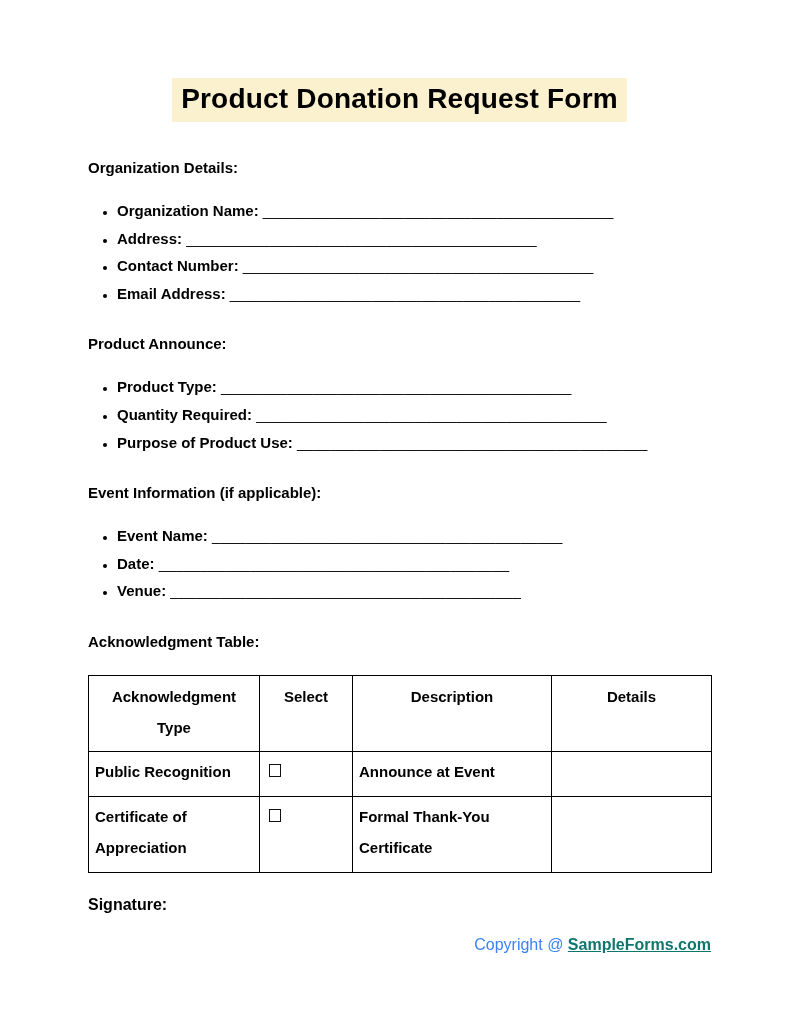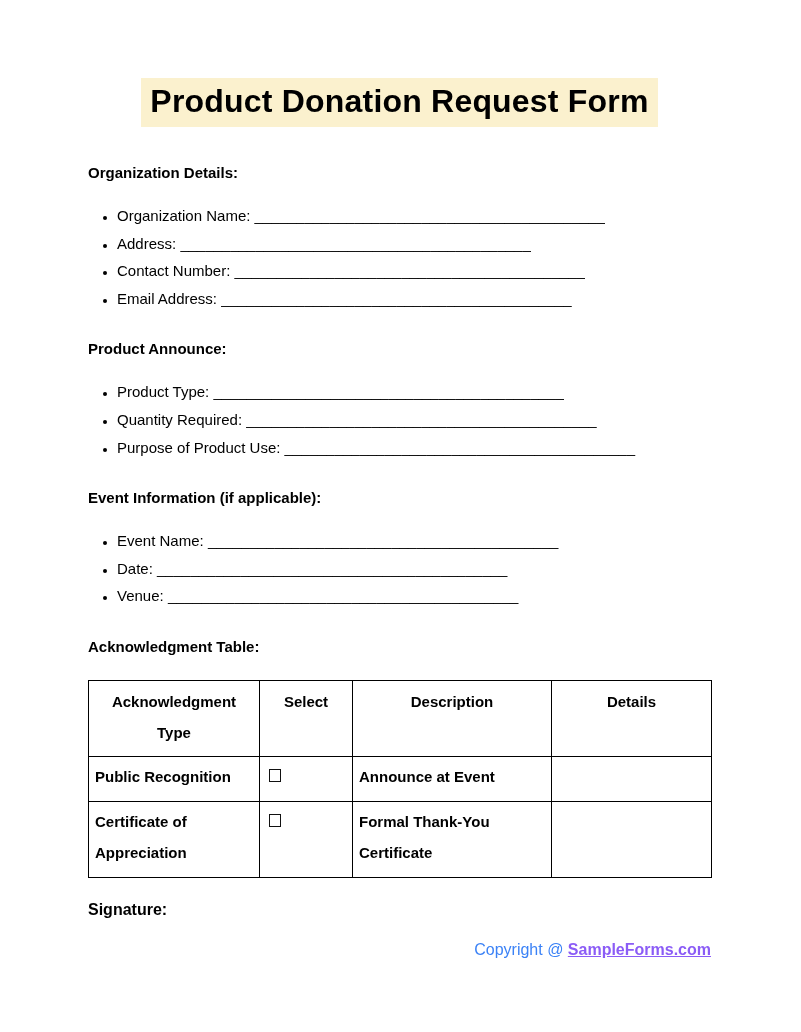--- a/index.html
+++ b/index.html
@@ -10,21 +10,21 @@
     color: #000;
     position: relative;
     overflow: hidden;
   }
   .content { padding: 78px 90px 0 88px; }
 
   .title-wrap { text-align: center; }
   .title-highlight {
     display: inline-block;
     background: #fbf1ce;
-    font-size: 32px;
+    font-size: 28px;
     font-weight: bold;
     padding: 5px 9px 7px 9px;
     letter-spacing: 0.2px;
   }
 
   .section-heading {
     font-size: 15px;
     font-weight: bold;
     margin-top: 28px;
   }
@@ -33,21 +33,21 @@
   ul.field-list {
     margin-top: 21px;
     padding-left: 29px;
     list-style: disc outside;
   }
   ul.field-list li {
     line-height: 27.6px;
     font-size: 15px;
   }
   ul.field-list li::marker { font-size: 12px; }
-  .field-label { font-weight: normal; }
+  .field-label { font-weight: bold; }
   .blank-line { font-weight: normal; letter-spacing: 0; }
 
   table.ack-table {
     border-collapse: collapse;
     margin-top: 25px;
     width: 623px;
     table-layout: fixed;
   }
   table.ack-table th, table.ack-table td {
     border: 1px solid #000;
@@ -192,16 +192,16 @@
         <td><span class="checkbox"></span></td>
         <td>Formal Thank-You Certificate</td>
         <td></td>
       </tr>
     </tbody>
   </table>
 
   <div class="signature-heading">Signature:</div>
 
   <div class="footer">
-    <span class="copyright-text">Copyright @ </span><a class="site-link" style="color: #8b5cf6;">SampleForms.com</a>
+    <span class="copyright-text">Copyright @ </span><a class="site-link" style="color: #0f766e;">SampleForms.com</a>
   </div>
 
 </div>
 
 </body></html>

